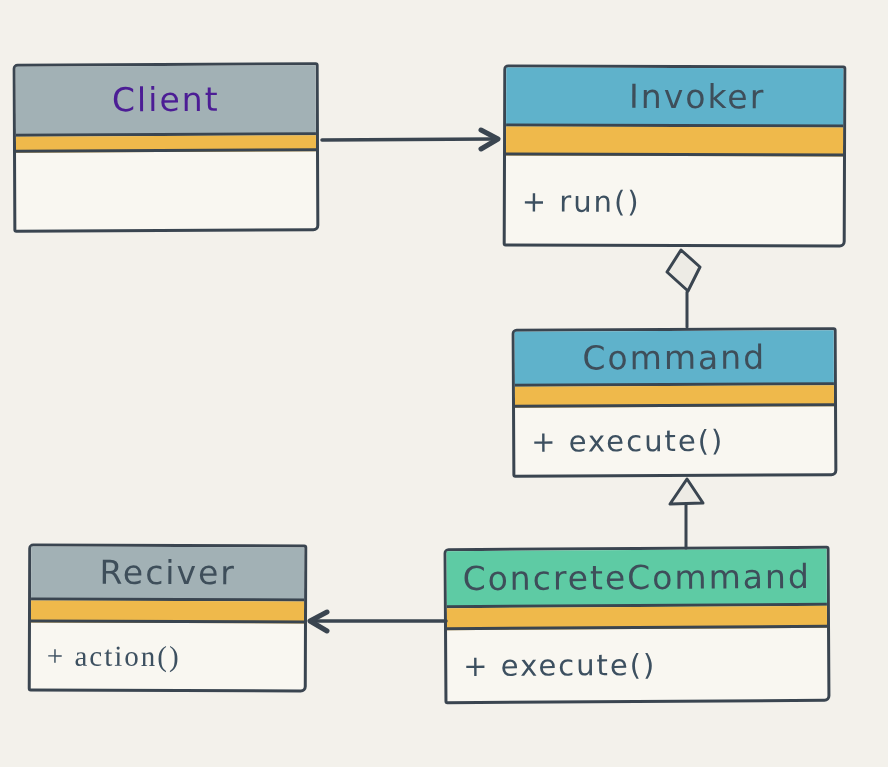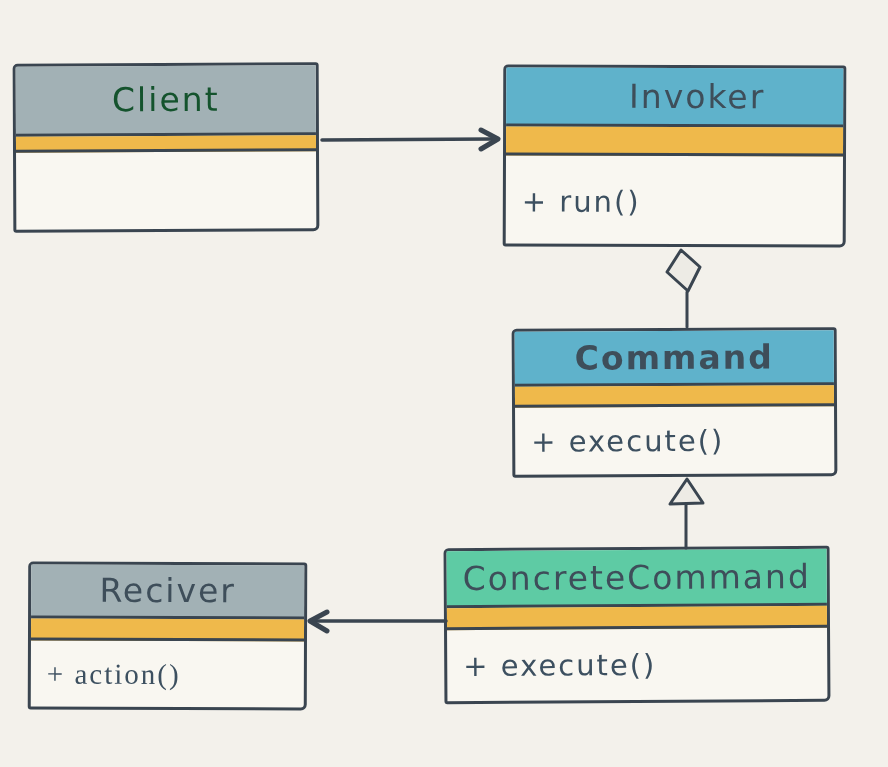--- a/index.html
+++ b/index.html
@@ -69,54 +69,54 @@
 
   #box-invoker  { left: 503px; top: 65px;  width: 343px; height: 182px; transform: rotate(0.2deg); }
   #box-invoker .uml-header { height: 59px; }
   #box-invoker .uml-stripe { height: 29px; }
   #box-invoker .uml-body { align-items: flex-start; padding-top: 14px; }
 
   #box-command  { left: 512px; top: 328px; width: 325px; height: 149px; transform: rotate(-0.3deg); }
   #box-command .uml-header { height: 55px; }
   #box-command .uml-stripe { height: 21px; }
 
-  #box-receiver { left: 28px;  top: 562px; width: 279px; height: 148px; transform: rotate(0.2deg); }
+  #box-receiver { left: 28px;  top: 544px; width: 279px; height: 148px; transform: rotate(0.2deg); }
   #box-receiver .uml-header { height: 54px; }
   #box-receiver .uml-stripe { height: 22px; }
 
   #box-concrete { left: 444px; top: 547px; width: 386px; height: 156px; transform: rotate(-0.35deg); }
   #box-concrete .uml-header { height: 57px; }
   #box-concrete .uml-stripe { height: 22px; }
 </style>
 </head>
 <body>
 
 <div id="canvas" style="background: rgb(243, 241, 235);">
 
   <div class="uml-box" id="box-client" style="border-color: rgb(58, 69, 80); background: rgb(249, 247, 241);">
     <div class="uml-header" style="background: rgb(162, 177, 181); border-color: rgb(58, 69, 80);">
-      <span class="uml-title" style="color: #14532d;">Client</span>
+      <span class="uml-title" style="color: #4c1d95;">Client</span>
     </div>
     <div class="uml-stripe" style="background: rgb(239, 185, 75); border-color: rgb(58, 69, 80);"></div>
     <div class="uml-body"></div>
   </div>
 
   <div class="uml-box" id="box-invoker" style="border-color: rgb(58, 69, 80); background: rgb(249, 247, 241);">
     <div class="uml-header" style="background: rgb(95, 178, 203); border-color: rgb(58, 69, 80);">
       <span class="uml-title" style="color: rgb(62, 78, 90); margin-left: 45px;">Invoker</span>
     </div>
     <div class="uml-stripe" style="background: rgb(239, 185, 75); border-color: rgb(58, 69, 80);"></div>
     <div class="uml-body">
       <span class="uml-member" style="color: rgb(61, 80, 96); margin-top: 15px;">+ run()</span>
     </div>
   </div>
 
   <div class="uml-box" id="box-command" style="border-color: rgb(58, 69, 80); background: rgb(249, 247, 241);">
     <div class="uml-header" style="background: rgb(95, 178, 203); border-color: rgb(58, 69, 80);">
-      <span class="uml-title" style="color: rgb(62, 78, 90); font-weight: bold;">Command</span>
+      <span class="uml-title" style="color: rgb(62, 78, 90);">Command</span>
     </div>
     <div class="uml-stripe" style="background: rgb(239, 185, 75); border-color: rgb(58, 69, 80);"></div>
     <div class="uml-body">
       <span class="uml-member" style="color: rgb(61, 80, 96);">+ execute()</span>
     </div>
   </div>
 
   <div class="uml-box" id="box-receiver" style="border-color: rgb(58, 69, 80); background: rgb(249, 247, 241);">
     <div class="uml-header" style="background: rgb(162, 177, 181); border-color: rgb(58, 69, 80);">
       <span class="uml-title" style="color: rgb(62, 78, 90);">Reciver</span>

